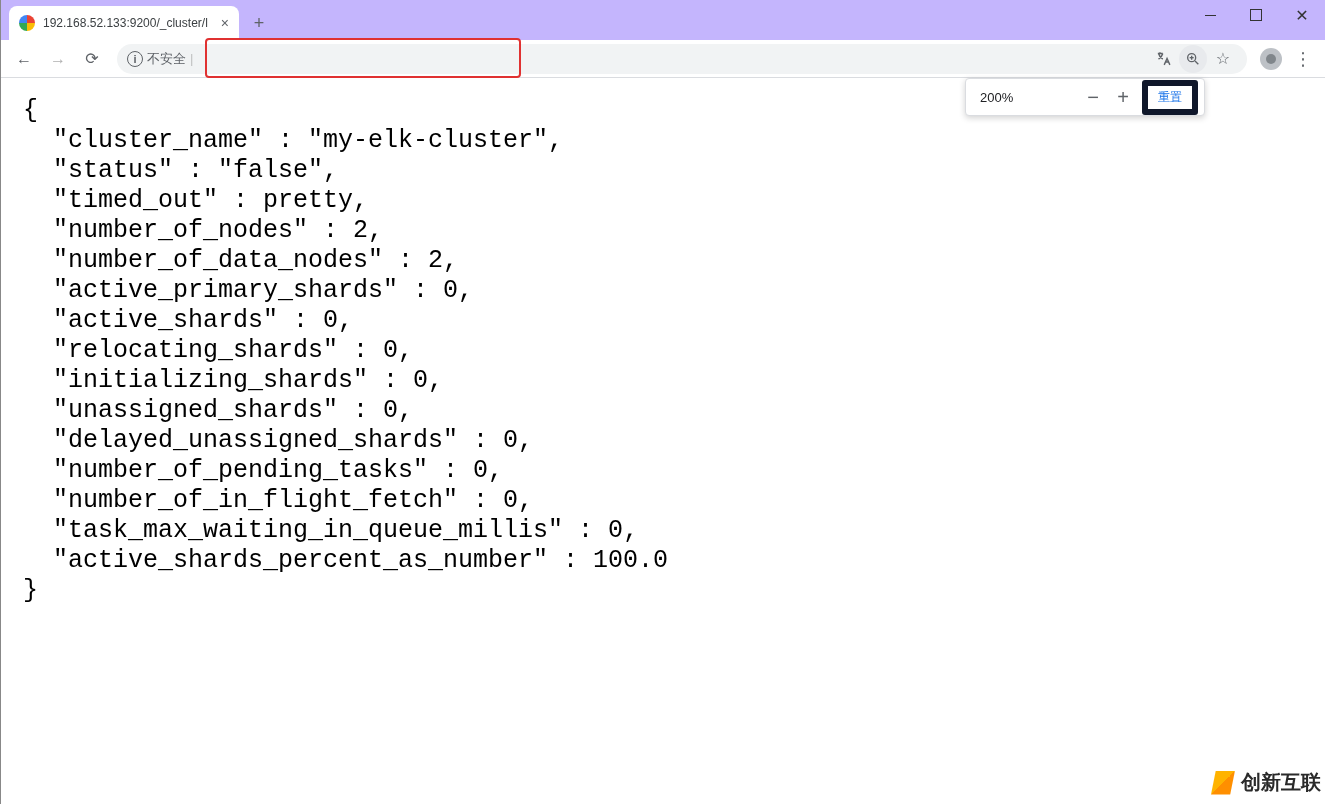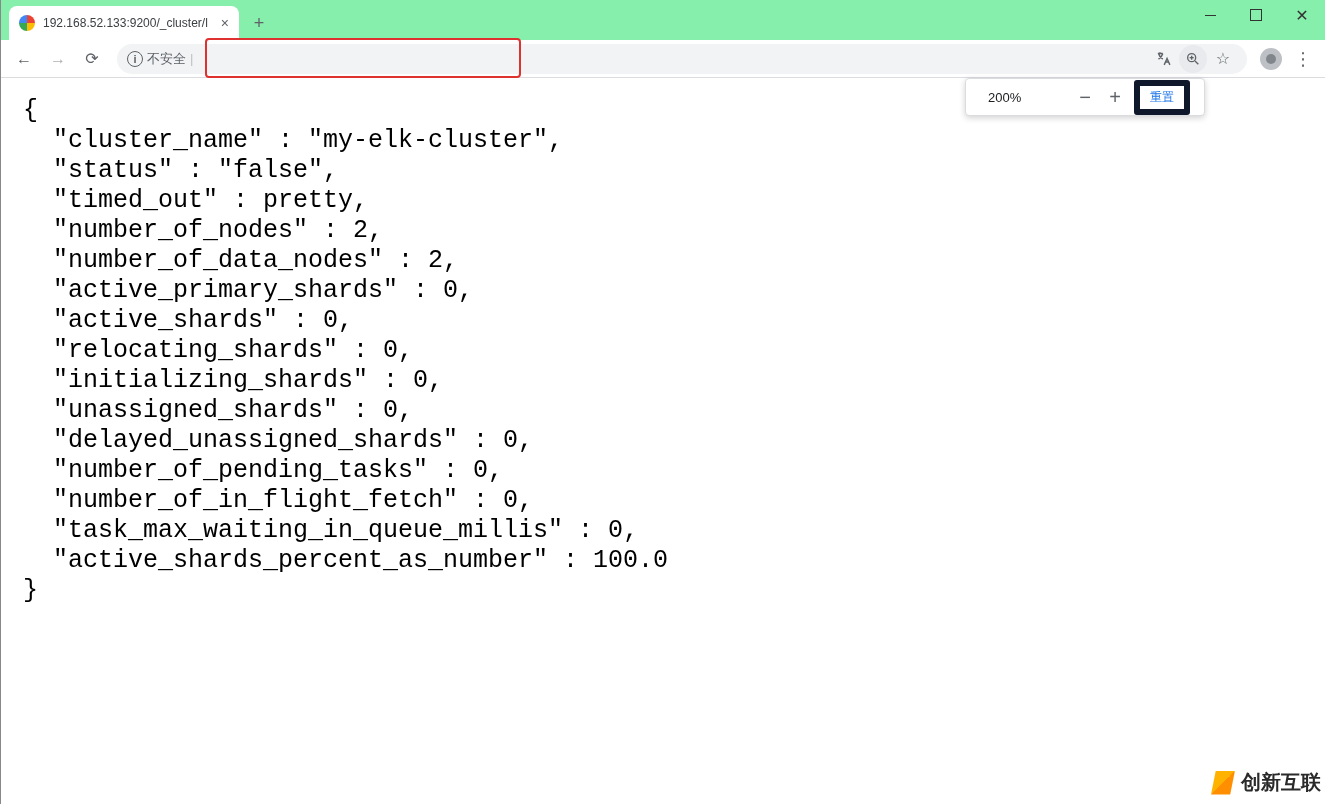--- a/index.html
+++ b/index.html
@@ -25,21 +25,21 @@
     z-index: 0;
   }
   .behind-text div { height: 28px; }
   .behind-text .bld { font-weight: bold; color:#222; }
 
   
   .titlebar {
     position: relative;
     z-index: 5;
     height: 40px;
-    background: #86efac;
+    background: #c4b5fd;
     display: flex;
     align-items: flex-end;
   }
   .tab {
     margin-left: 8px;
     height: 34px;
     background: #fff;
     border-radius: 8px 8px 0 0;
     display: flex;
     align-items: center;
@@ -141,21 +141,21 @@
   .dots{font-size:18px;letter-spacing:0;}
 
   
   .zoom-popup{
     position:absolute;
     right:120px; top:78px;
     width:240px;height:38px;
     background:#fff;border:1px solid #dadce0;border-radius:4px;
     box-shadow:0 2px 6px rgba(0,0,0,0.18);
     display:flex;align-items:center;
-    padding:0 14px;
+    padding:0 6px;
     z-index:10;
     font-size:13px;color:#202124;
   }
   .zoom-popup .zval{flex:1;padding-left:8px;}
   .zoom-popup .zbtn{width:30px;height:26px;display:flex;align-items:center;justify-content:center;font-size:20px;color:#5f6368;cursor:pointer;}
   .zoom-popup .reset{
     border:6px solid #0f172a;border-radius:3px;padding:3px 10px;
     color:#1a73e8;font-size:12px;margin-left:4px;cursor:pointer;
   }
 

